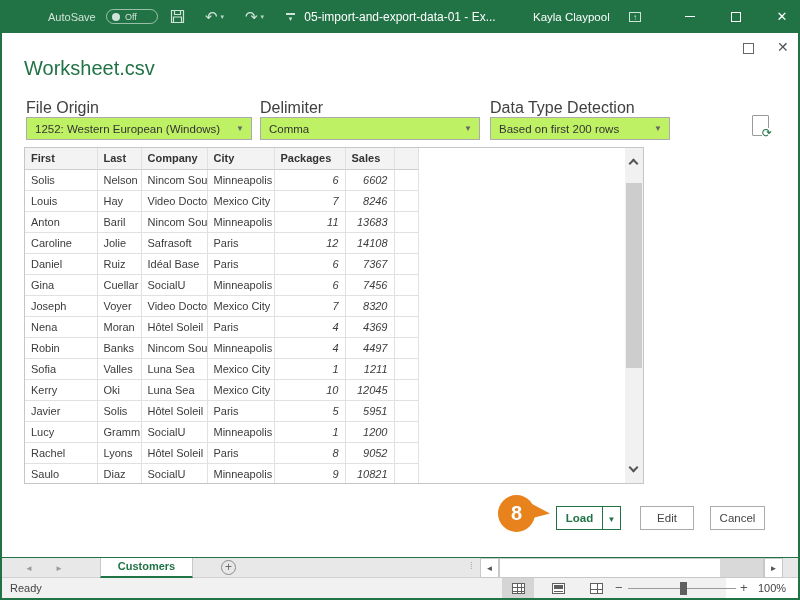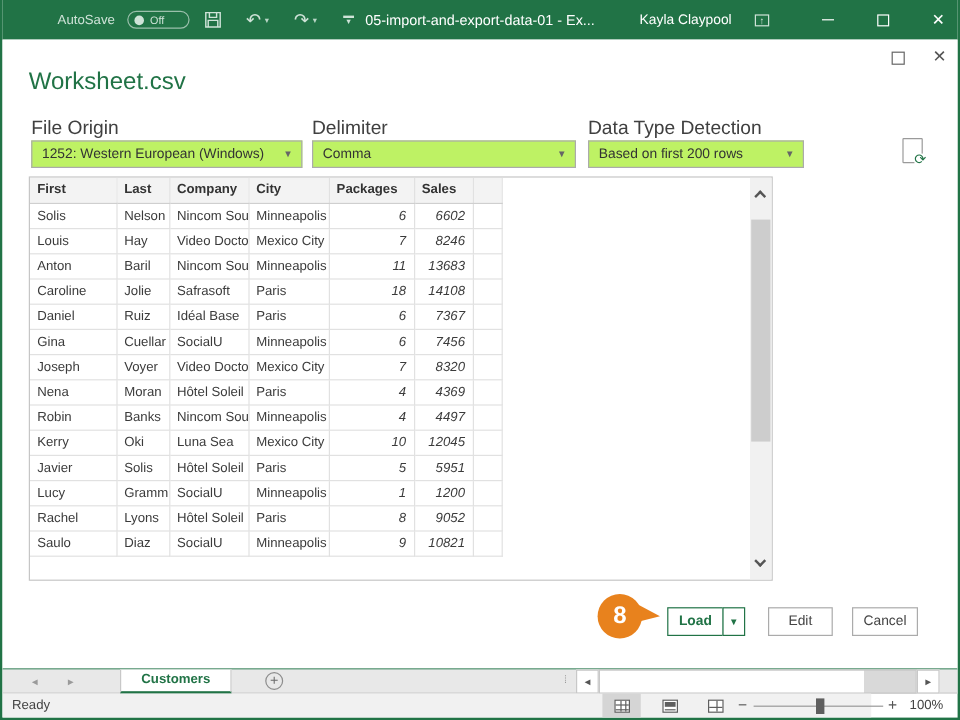--- a/index.html
+++ b/index.html
@@ -239,21 +239,21 @@
               <td class="c-text">Minneapolis</td>
               <td class="c-num">11</td>
               <td class="c-num">13683</td>
               <td></td>
             </tr>
             <tr>
               <td class="c-text">Caroline</td>
               <td class="c-text">Jolie</td>
               <td class="c-text">Safrasoft</td>
               <td class="c-text">Paris</td>
-              <td class="c-num">18</td>
+              <td class="c-num">12</td>
               <td class="c-num">14108</td>
               <td></td>
             </tr>
             <tr>
               <td class="c-text">Daniel</td>
               <td class="c-text">Ruiz</td>
               <td class="c-text">Idéal Base</td>
               <td class="c-text">Paris</td>
               <td class="c-num">6</td>
               <td class="c-num">7367</td>
@@ -286,20 +286,29 @@
               <td class="c-num">4369</td>
               <td></td>
             </tr>
             <tr>
               <td class="c-text">Robin</td>
               <td class="c-text">Banks</td>
               <td class="c-text">Nincom Soup</td>
               <td class="c-text">Minneapolis</td>
               <td class="c-num">4</td>
               <td class="c-num">4497</td>
+              <td></td>
+            </tr>
+            <tr>
+              <td class="c-text">Sofia</td>
+              <td class="c-text">Valles</td>
+              <td class="c-text">Luna Sea</td>
+              <td class="c-text">Mexico City</td>
+              <td class="c-num">1</td>
+              <td class="c-num">1211</td>
               <td></td>
             </tr>
             <tr>
               <td class="c-text">Kerry</td>
               <td class="c-text">Oki</td>
               <td class="c-text">Luna Sea</td>
               <td class="c-text">Mexico City</td>
               <td class="c-num">10</td>
               <td class="c-num">12045</td>
               <td></td>

